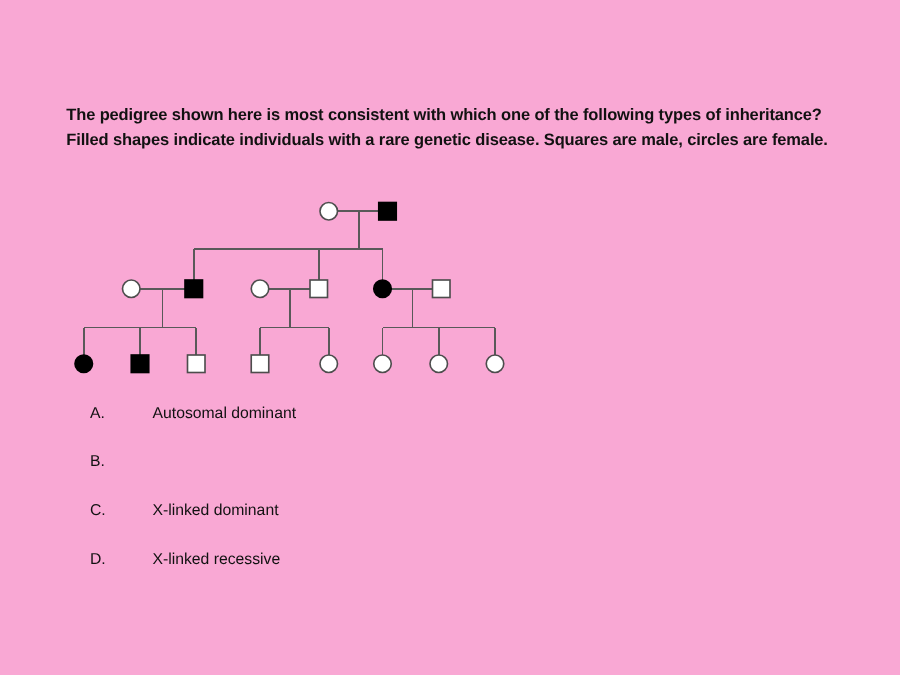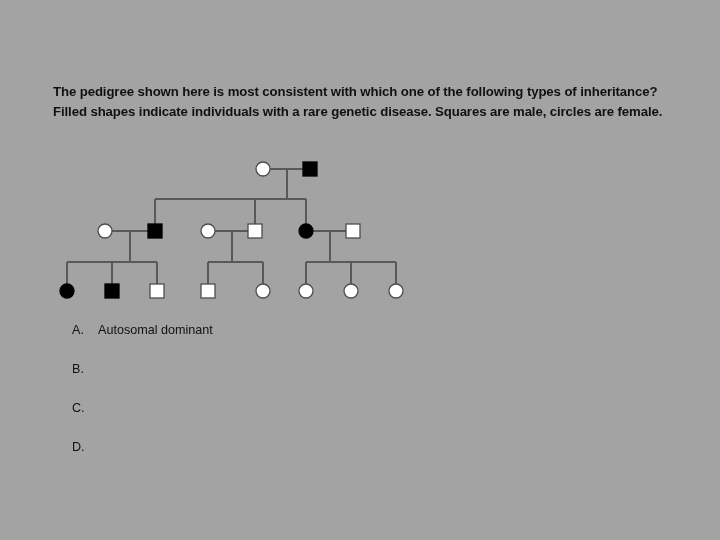--- a/index.html
+++ b/index.html
@@ -14,21 +14,21 @@
     overflow: hidden;
     font-family: "Liberation Sans", sans-serif;
     color: #000000;
   }
 
   #slide {
     position: absolute;
     left: 0; top: 0;
     width: 720px;
     height: 540px;
-    background: #a3a3a3;
+    background: #f9a8d4;
   }
 
   
   #question-stem {
     position: absolute;
     left: 53px;
     top: 82px;
     width: 630px;
     font-size: 13.2px;
     font-weight: bold;
@@ -62,20 +62,21 @@
     font-size: 12.6px;
     color: #111111;
   }
   .option-letter {
     width: 26px;
     flex: 0 0 26px;
     font-size: 12.6px;
   }
   .option-text {
     flex: 1 1 auto;
+    margin-left: 24px;
   }
 </style>
 </head>
 <body>
 
 <div id="slide">
 
   <div id="question-stem">The pedigree shown here is most consistent with which one of the following types of inheritance? Filled shapes indicate individuals with a rare genetic disease. Squares are male, circles are female.</div>
 
   <div id="pedigree">
@@ -129,19 +130,21 @@
   <div id="answer-options">
     <div class="option-row">
       <span class="option-letter">A.</span>
       <span class="option-text">Autosomal dominant</span>
     </div>
     <div class="option-row">
       <span class="option-letter">B.</span>
     </div>
     <div class="option-row">
       <span class="option-letter">C.</span>
+      <span class="option-text">X-linked dominant</span>
     </div>
     <div class="option-row">
       <span class="option-letter">D.</span>
+      <span class="option-text">X-linked recessive</span>
     </div>
   </div>
 
 </div>
 
 </body></html>

